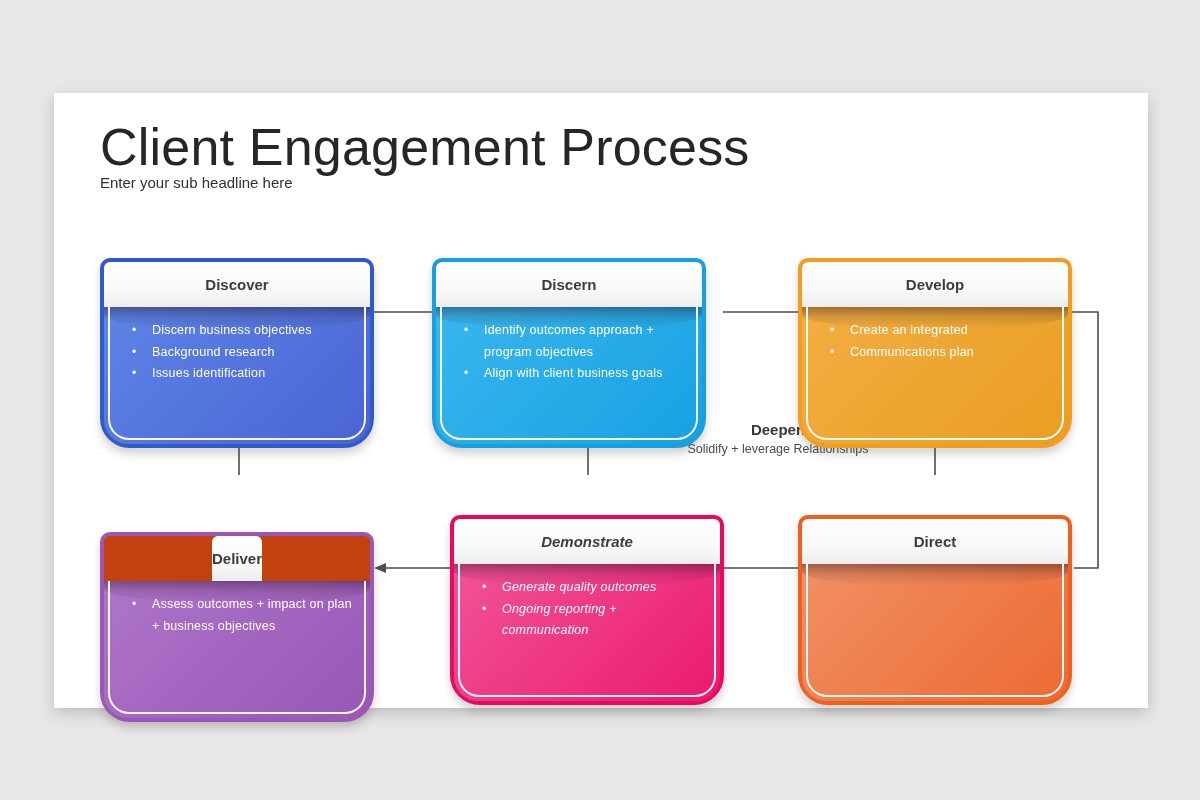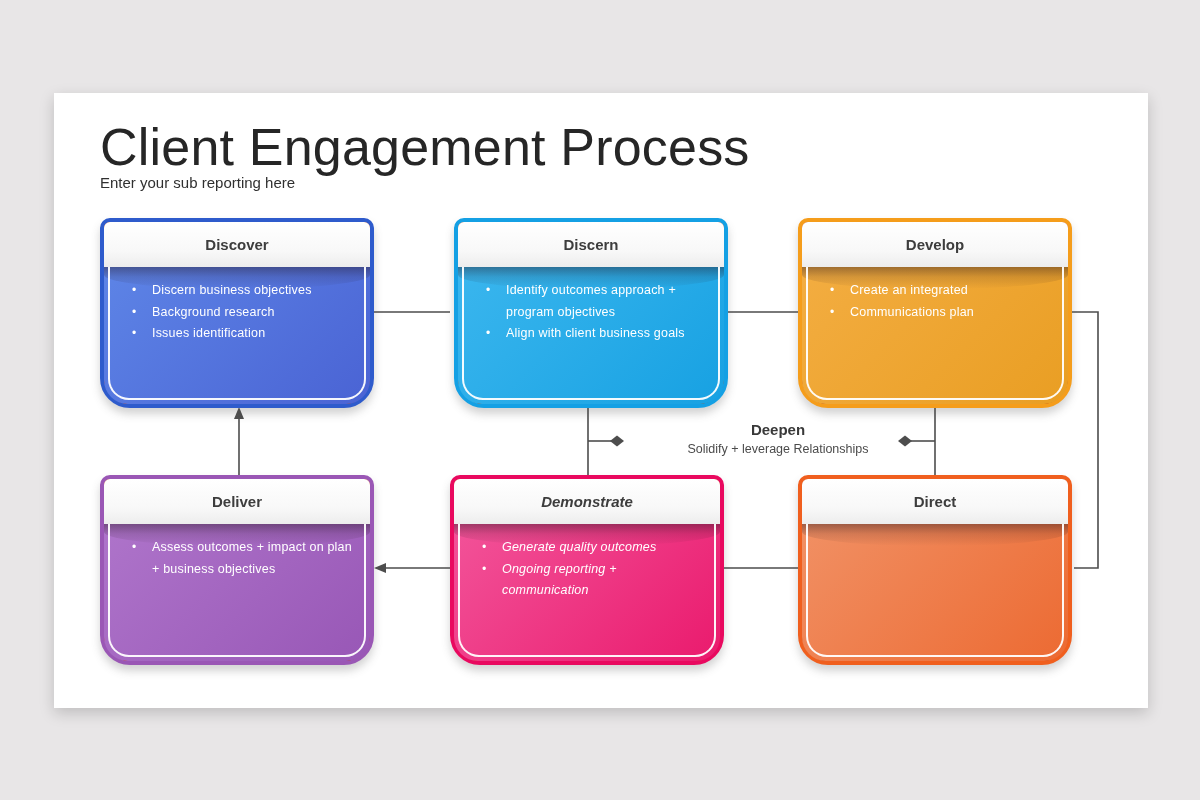--- a/index.html
+++ b/index.html
@@ -51,25 +51,26 @@
 
   .pbox {
     position: absolute;
     width: 274px; height: 190px;
     border: 4px solid var(--bc);
     border-radius: 10px 10px 30px 30px;
     background: #c2410c;
     box-shadow: 0 6px 9px rgba(80,80,80,0.25);
     display: flex;
     flex-direction: column;
+    margin-top: 40px;
   }
   .pos-0 { left: 46px;  top: 125px; }
-  .pos-1 { left: 400px; top: 125px; }
+  .pos-1 { left: 378px; top: 125px; }
   .pos-2 { left: 744px; top: 125px; }
-  .pos-3 { left: 46px;  top: 382px; }
+  .pos-3 { left: 46px;  top: 399px; align-items: center; }
   .pos-4 { left: 396px; top: 382px; font-style: italic; }
   .pos-5 { left: 744px; top: 382px; }
 
   .pbox-header {
     flex: 0 0 45px;
     background: linear-gradient(180deg, #ffffff 0%, #f8f8f8 65%, #ededed 100%);
     border-radius: 6px 6px 0 0;
     display: flex; align-items: center; justify-content: center;
   }
   .pbox-title { font-size: 15px; font-weight: bold; color: #3d3d3d; }
@@ -117,21 +118,21 @@
     color: #ffffff;
   }
 </style>
 </head>
 <body>
 
 <div class="stage">
   <div class="slide">
 
     <h1 class="page-title">Client Engagement Process</h1>
-    <div class="page-subtitle">Enter your sub reporting here</div>
+    <div class="page-subtitle">Enter your sub headline here</div>
 
     <svg class="connectors" viewBox="0 0 1094 615" preserveAspectRatio="none">
       <g stroke="#4d4d4d" stroke-width="1.6" fill="none">
         <line x1="320" y1="219" x2="396" y2="219"></line>
         <line x1="669" y1="219" x2="744" y2="219"></line>
         <polyline points="1017,219 1044,219 1044,475 1020,475"></polyline>
         <line x1="669" y1="475" x2="744" y2="475"></line>
         <line x1="396" y1="475" x2="330" y2="475"></line>
         <line x1="185" y1="382" x2="185" y2="324"></line>
         <line x1="534" y1="315" x2="534" y2="382"></line>

